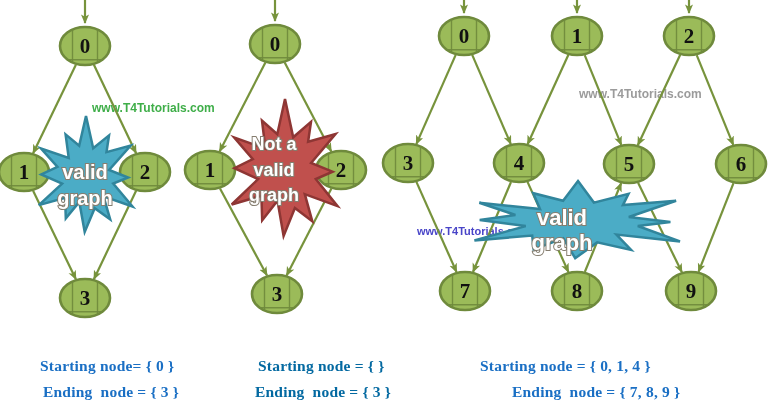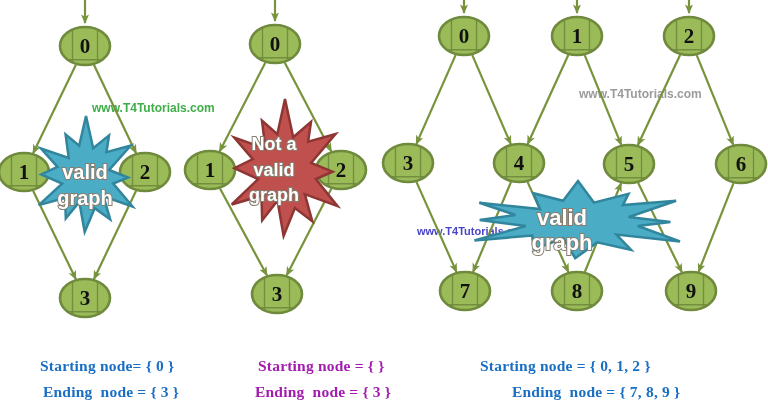--- a/index.html
+++ b/index.html
@@ -9,21 +9,21 @@
   .wm-layer{z-index:0;}
   svg.scene{position:absolute;left:0;top:0;z-index:1;}
   .caption-layer{z-index:2;}
   .wm{position:absolute;font-weight:bold;font-size:12px;white-space:pre;}
   .wm-green{color:#3FAE49;}
   .wm-gray{color:#9B9B9B;}
   .wm-blue{color:#4945C8;font-size:11px;}
   .caption{position:absolute;font-family:"Liberation Serif",serif;font-weight:bold;
            font-size:15.5px;white-space:pre;letter-spacing:.2px;}
   .cap-blue{color:#1A6FC4;}
-  .cap-red{color:#a21caf;}
+  .cap-red{color:#0369a1;}
   .star-text{font-family:"Liberation Sans",sans-serif;font-weight:bold;
              paint-order:stroke;stroke:#857d6f;stroke-width:2px;fill:#ffffff;}
   .node-num{font-family:"Liberation Serif",serif;font-weight:bold;fill:#111111;}
 </style>
 </head>
 <body>
 
 <div class="canvas">
 
   <div class="wm-layer">
@@ -211,16 +211,16 @@
         <text x="562" y="225" text-anchor="middle" font-size="22" class="star-text">valid</text>
         <text x="562" y="250" text-anchor="middle" font-size="22" class="star-text">graph</text>
       </g>
     </svg>
 
   <div class="caption-layer">
     <div class="caption cap-blue" style="left:40px;top:357px">Starting node= { 0 }</div>
     <div class="caption cap-blue" style="left:43px;top:383px">Ending  node = { 3 }</div>
     <div class="caption cap-red" style="left:258px;top:357px">Starting node = { }</div>
     <div class="caption cap-red" style="left:255px;top:383px">Ending  node = { 3 }</div>
-    <div class="caption cap-blue" style="left:480px;top:357px">Starting node = { 0, 1, 2 }</div>
+    <div class="caption cap-blue" style="left:480px;top:357px">Starting node = { 0, 1, 4 }</div>
     <div class="caption cap-blue" style="left:512px;top:383px">Ending  node = { 7, 8, 9 }</div>
   </div>
 </div>
 
 </body></html>

